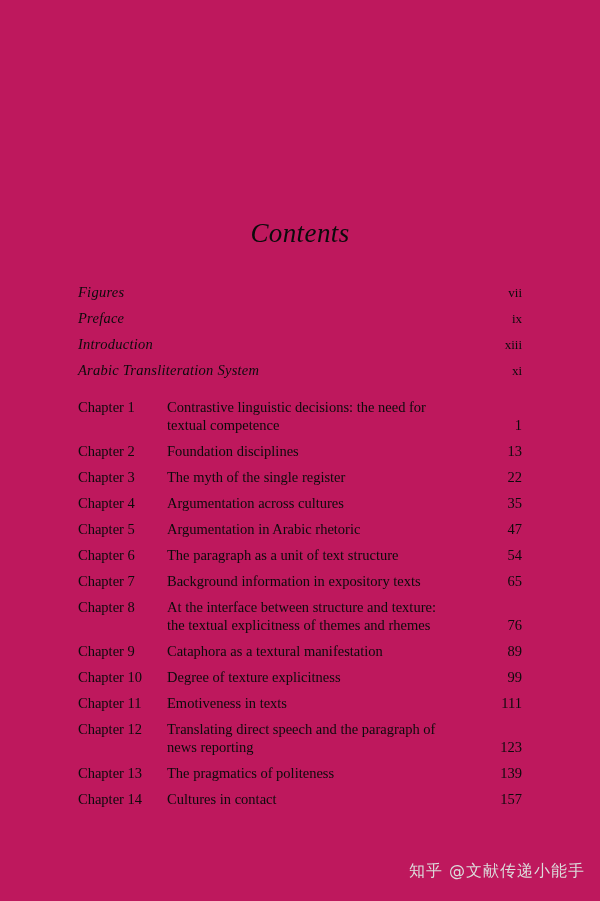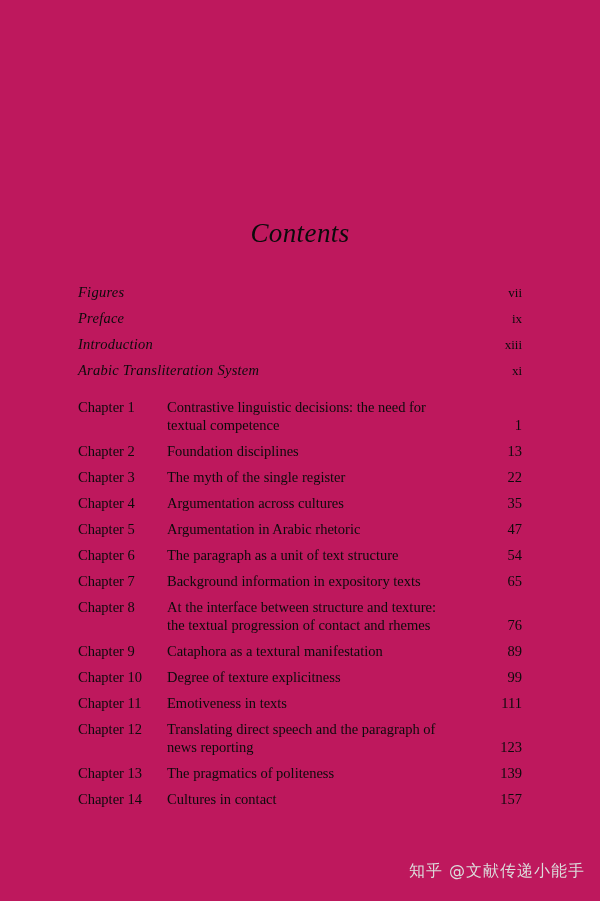--- a/index.html
+++ b/index.html
@@ -178,21 +178,21 @@
           <span class="ch-title"><span class="line1">The paragraph as a unit of text structure</span></span>
           <span class="ch-page">54</span>
         </li>
         <li class="ch-row">
           <span class="ch-label">Chapter 7</span>
           <span class="ch-title"><span class="line1">Background information in expository texts</span></span>
           <span class="ch-page">65</span>
         </li>
         <li class="ch-row">
           <span class="ch-label">Chapter 8</span>
-          <span class="ch-title"><span class="line1">At the interface between structure and texture:</span><span class="line2">the textual progression of contact and rhemes</span></span>
+          <span class="ch-title"><span class="line1">At the interface between structure and texture:</span><span class="line2">the textual explicitness of themes and rhemes</span></span>
           <span class="ch-page">76</span>
         </li>
         <li class="ch-row">
           <span class="ch-label">Chapter 9</span>
           <span class="ch-title"><span class="line1">Cataphora as a textural manifestation</span></span>
           <span class="ch-page">89</span>
         </li>
         <li class="ch-row">
           <span class="ch-label">Chapter 10</span>
           <span class="ch-title"><span class="line1">Degree of texture explicitness</span></span>

